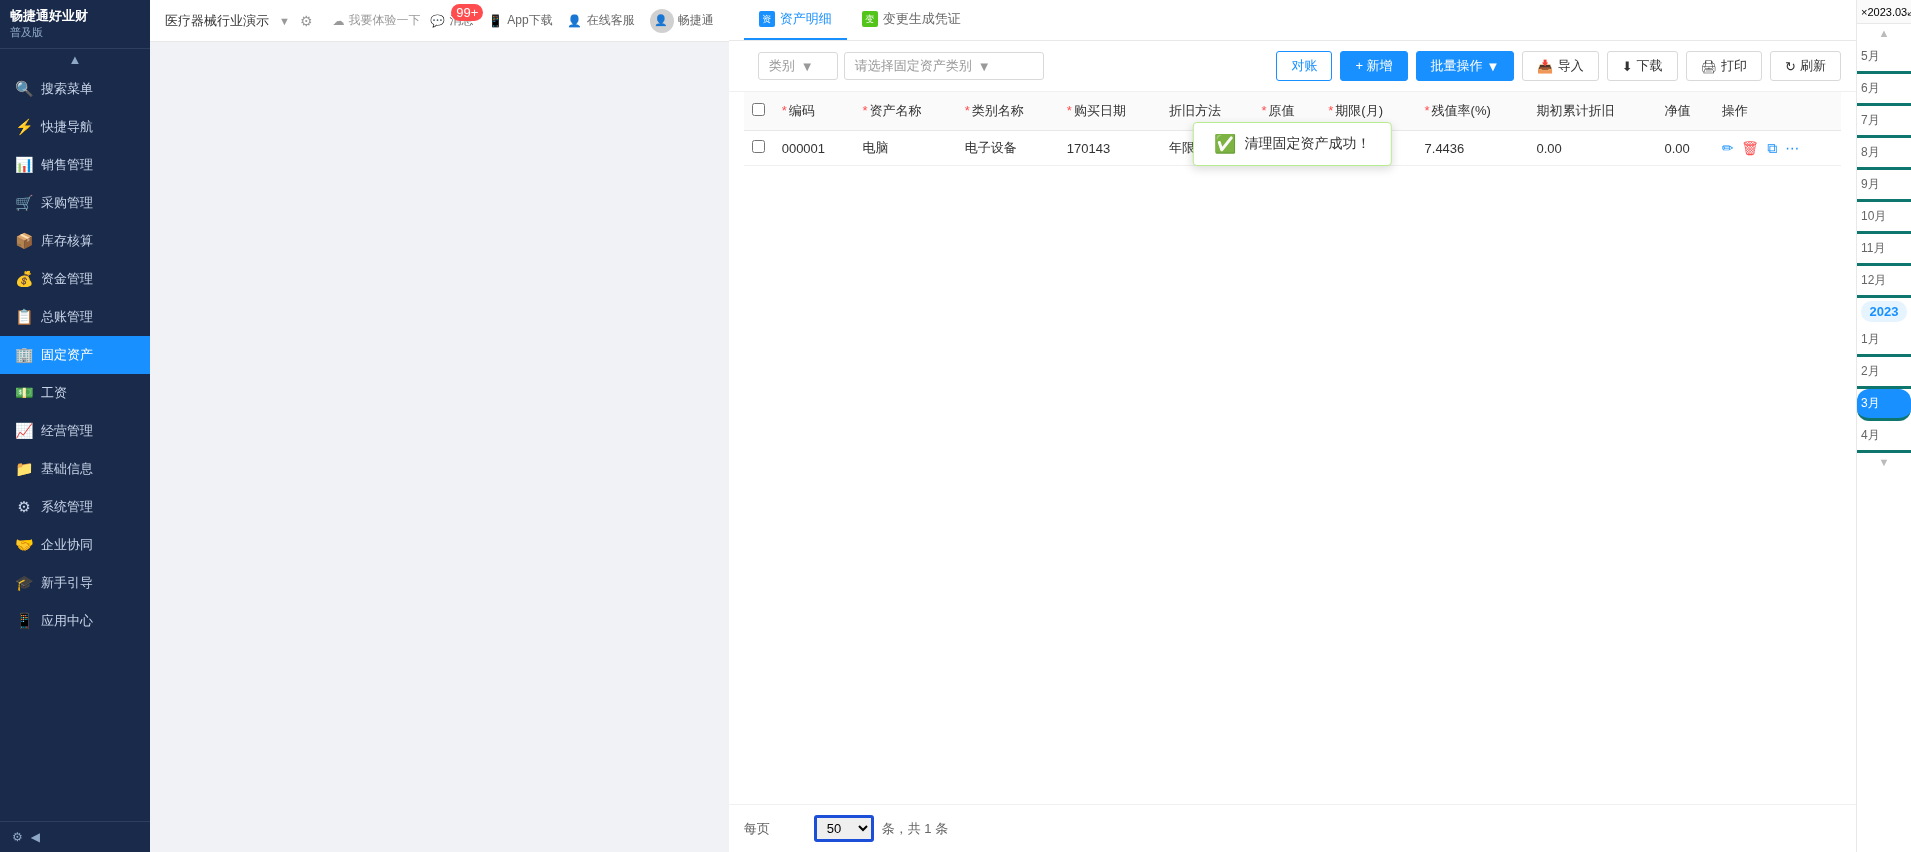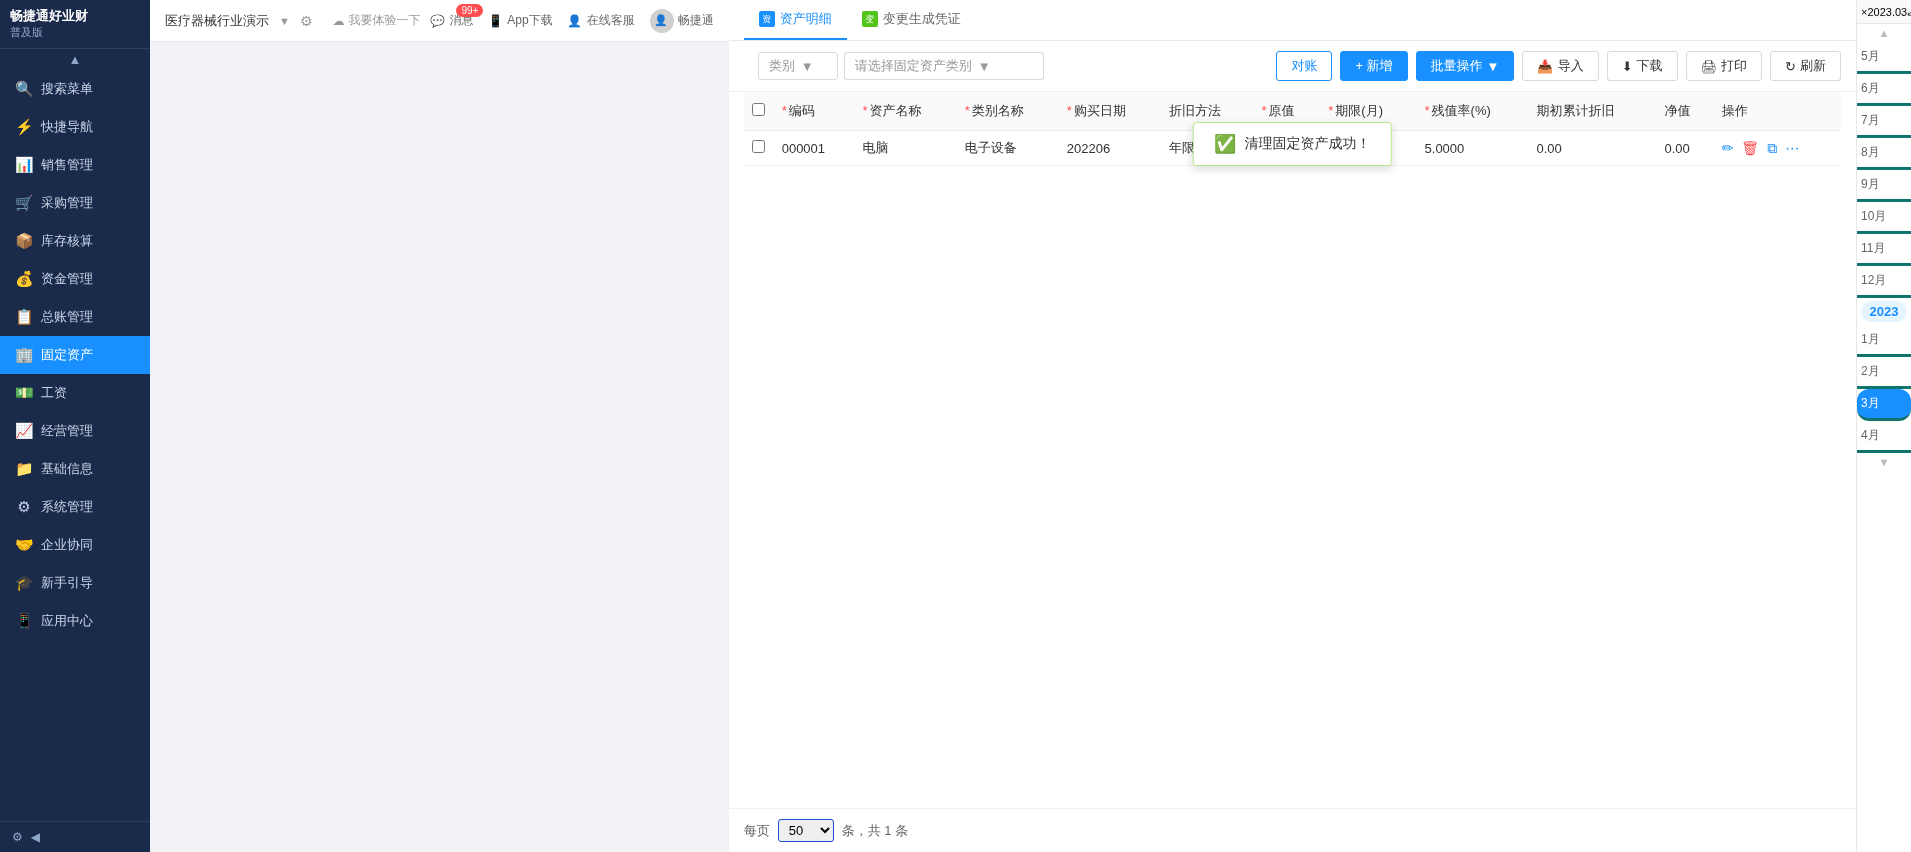--- a/index.html
+++ b/index.html
@@ -20,21 +20,21 @@
     .main { flex: 1; display: flex; flex-direction: row; overflow: hidden; }
 
     
     .topbar { background: #fff; border-bottom: 1px solid #e8e8e8; padding: 0 15px; height: 42px; display: flex; align-items: center; gap: 10px; flex-shrink: 0; }
     .topbar-title { font-size: 13px; color: #333; font-weight: 500; }
     .topbar-arrow { color: #999; font-size: 11px; }
     .topbar-gear { color: #999; font-size: 14px; cursor: pointer; }
     .topbar-cloud { display: flex; align-items: center; gap: 4px; color: #999; font-size: 12px; margin-left: 10px; }
     .topbar-right { margin-left: auto; display: flex; align-items: center; gap: 15px; }
     .topbar-badge { position: relative; display: flex; align-items: center; gap: 4px; color: #666; font-size: 12px; cursor: pointer; }
-    .badge-red { background: #ff4d4f; color: #fff; border-radius: 10px; font-size: 10px; padding: 1px 5px; position: absolute; top: -8px; right: -10px; }
+    .badge-red { background: #ff4d4f; color: #fff; border-radius: 10px; font-size: 13px; padding: 1px 5px; position: absolute; top: -8px; right: -10px; }
     .topbar-user { display: flex; align-items: center; gap: 4px; color: #666; font-size: 12px; }
     .avatar { width: 24px; height: 24px; border-radius: 50%; background: #d0d0d0; display: flex; align-items: center; justify-content: center; color: #666; font-size: 11px; }
 
     
     .tabs-bar { background: #f5f7fa; border-bottom: 1px solid #e8e8e8; padding: 0 15px; display: flex; align-items: flex-end; height: 40px; flex-shrink: 0; }
     .tab-item { padding: 8px 15px; font-size: 13px; color: #666; cursor: pointer; border-radius: 3px 3px 0 0; }
     .tab-item.active { background: #1890ff; color: #fff; }
     .tab-close { margin-left: 6px; color: #fff; font-size: 11px; }
 
     
@@ -72,21 +72,21 @@
     .subtotal-row td { background: #fafafa; color: #666; font-size: 12px; }
     .subtotal-icon { color: #1890ff; margin-right: 4px; font-size: 11px; }
 
     
     .success-toast { position: absolute; left: 50%; transform: translateX(-50%); top: 30px; background: #fff; border: 1px solid #b7eb8f; border-radius: 4px; padding: 10px 20px; display: flex; align-items: center; gap: 8px; box-shadow: 0 3px 10px rgba(0,0,0,0.15); z-index: 100; white-space: nowrap; }
     .success-icon { color: #52c41a; font-size: 18px; }
     .success-text { color: #333; font-size: 14px; }
 
     
     .pagination { padding: 10px 15px; border-top: 1px solid #f0f0f0; display: flex; align-items: center; gap: 8px; font-size: 13px; color: #666; flex-shrink: 0; }
-    .page-select { border: 1px solid #1d4ed8; border-radius: 3px; padding: 2px 6px; font-size: 13px; }
+    .page-select { border: 3px solid #1d4ed8; border-radius: 3px; padding: 2px 6px; font-size: 13px; margin-left: 36px; }
 
     
     .calendar-panel { width: 55px; background: #fff; border-left: 1px solid #e8e8e8; display: flex; flex-direction: column; overflow-y: auto; flex-shrink: 0; font-size: 12px; }
     .cal-header { display: flex; align-items: center; justify-content: space-between; padding: 5px 4px; background: #fafafa; border-bottom: 1px solid #e8e8e8; font-size: 11px; }
     .cal-month { padding: 6px 4px; text-align: left; color: #666; cursor: pointer; border-bottom: 3px solid #0f766e; }
     .cal-month.active { background: #1890ff; color: #fff; border-radius: 12px; }
     .cal-year-label { background: #e6f4ff; color: #1890ff; text-align: center; padding: 3px; font-size: 13px; font-weight: bold; border-radius: 10px; margin: 3px 4px; }
     .cal-nav { display: flex; align-items: center; justify-content: center; color: #bbb; padding: 3px; font-size: 11px; }
 
     
@@ -281,25 +281,25 @@
             </tr>
           </thead>
           <tbody id="table-body">
           <tr>
     <td class="checkbox-cell">
       <input type="checkbox" style="">
     </td>
     <td>000001</td>
     <td>电脑</td>
     <td>电子设备</td>
-    <td>202206</td>
+    <td>170143</td>
     <td>年限平均</td>
     <td></td>
     <td>60</td>
-    <td>5.0000</td>
+    <td>7.4436</td>
     <td>0.00</td>
     <td>0.00</td>
     <td>
       <div class="actions-cell">
         <span class="action-icon">✏</span>
         <span class="action-icon-del">🗑</span>
         <span class="action-icon">⧉</span>
         <span class="action-icon">⋯</span>
       </div>
     </td>

